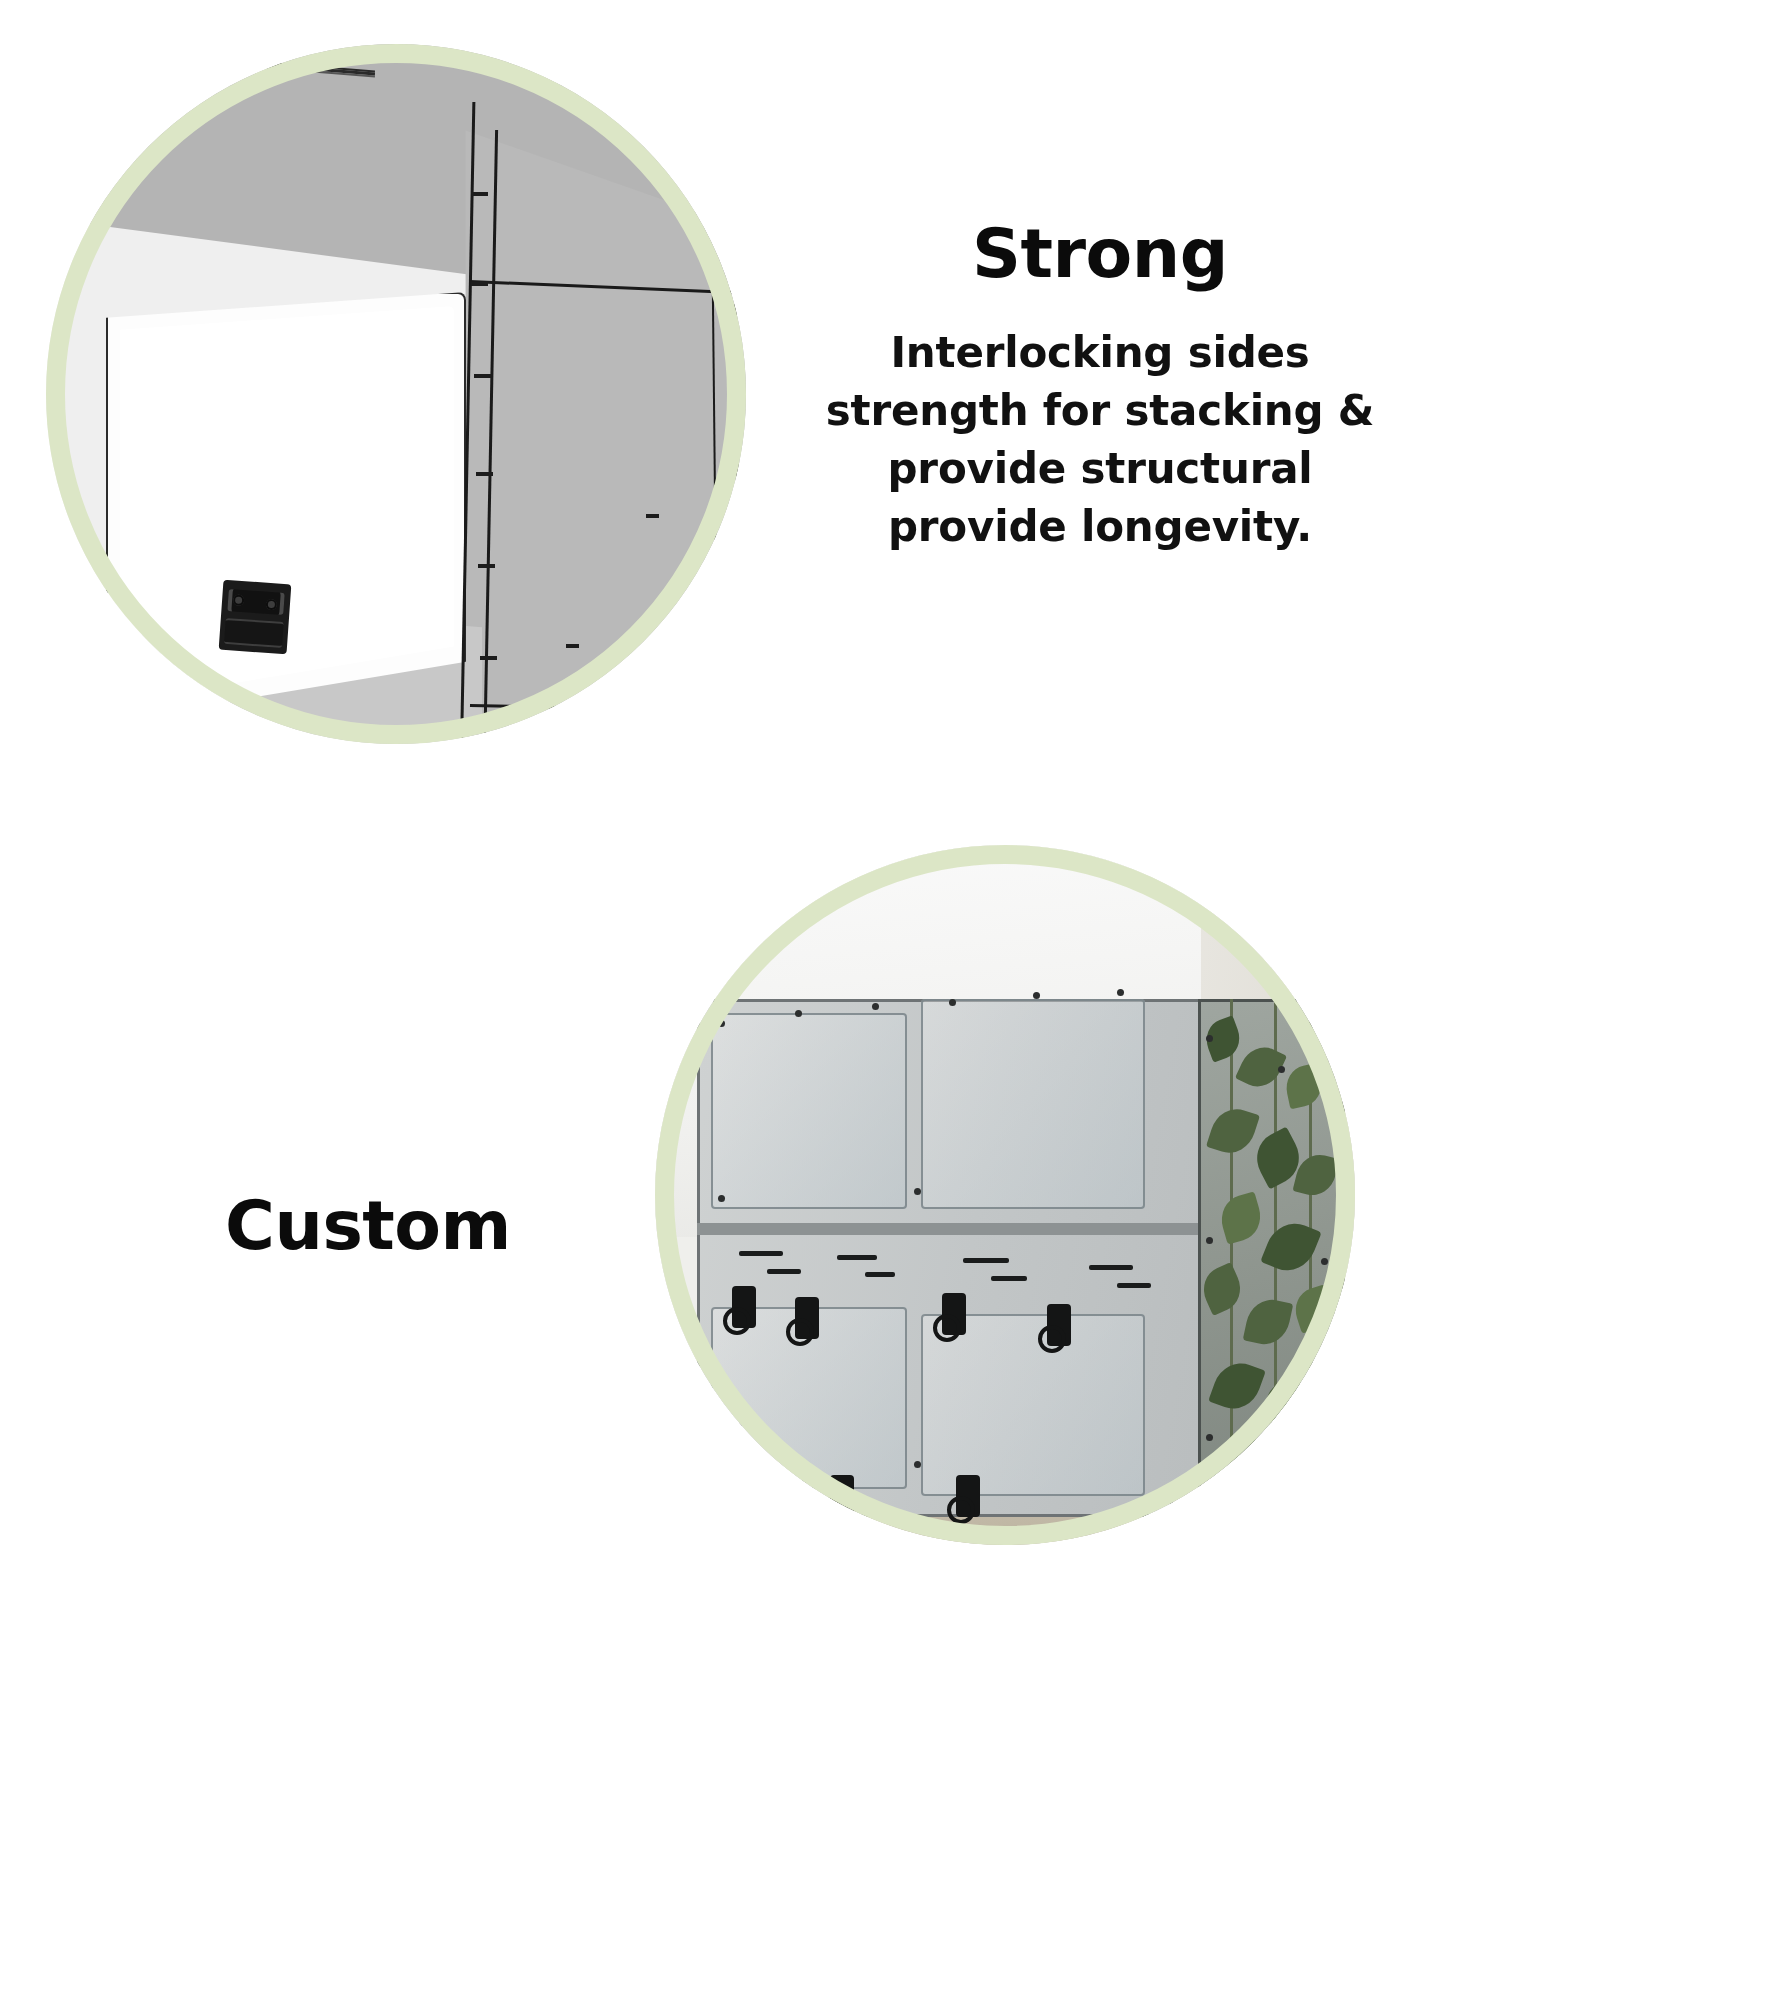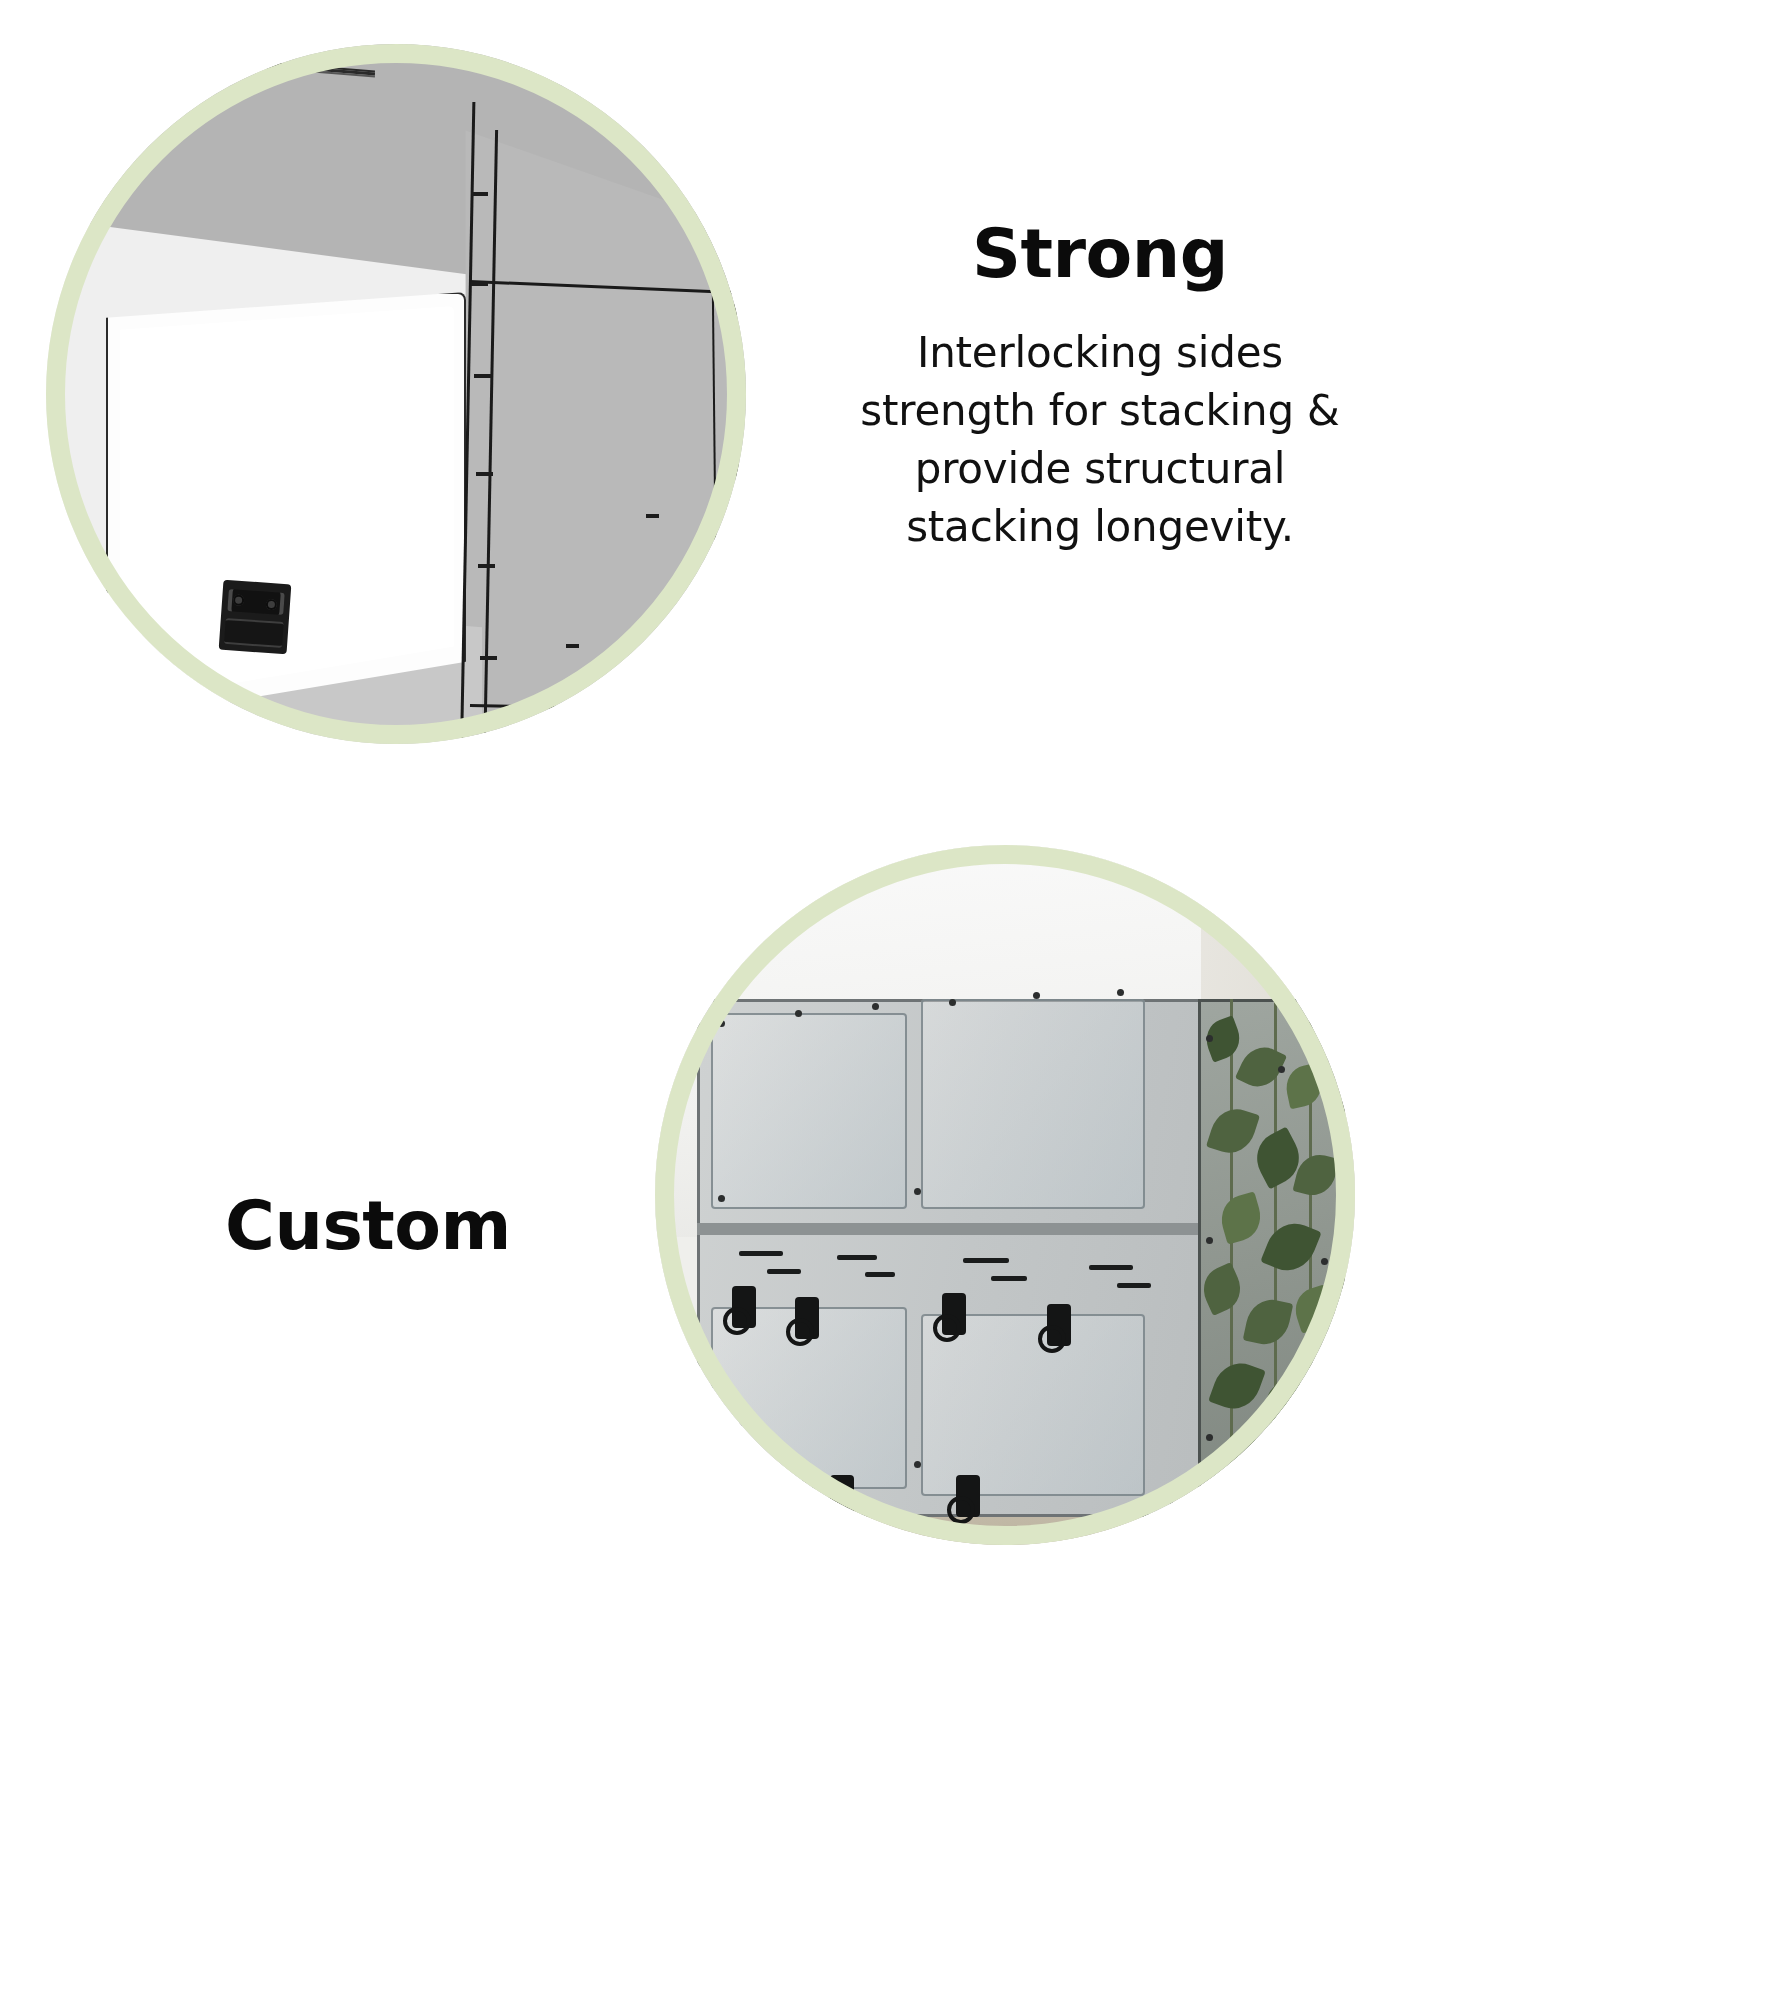--- a/index.html
+++ b/index.html
@@ -154,21 +154,21 @@
   
   .text-block{position:absolute;text-align:center;}
   #strong-block{left:800px;top:218px;width:600px;}
   #custom-block{left:68px;top:1190px;width:600px;}
 
   .feature-title{
     font-size:68px;line-height:1.06;font-weight:700;
     color:#0b0b0b;letter-spacing:-0.5px;margin:0 0 34px 0;
   }
   .feature-body{
-    font-size:42px;line-height:1.38;font-weight:400;
+    font-size:42px;line-height:1.38;font-weight:700;
     color:#111111;margin:0;letter-spacing:-0.2px;
   }
   .feature-body span{display:block;}
 </style>
 </head>
 <body>
 
 <div class="page">
 
   <div class="circle-media" id="cad-circle">
@@ -206,21 +206,21 @@
     </div>
   </div>
   <div class="ring" id="cad-ring"></div>
 
   <div class="text-block" id="strong-block">
     <h2 class="feature-title">Strong</h2>
     <p class="feature-body">
       <span>Interlocking sides</span>
       <span>strength for stacking &amp;</span>
       <span>provide structural</span>
-      <span>stacking longevity.</span>
+      <span>provide longevity.</span>
     </p>
   </div>
 
   <div class="text-block" id="custom-block">
     <h2 class="feature-title">Custom</h2>
   </div>
 
   <div class="circle-media" id="photo-circle">
     <div class="photo-stage">
       <div class="ph-wall"></div>

